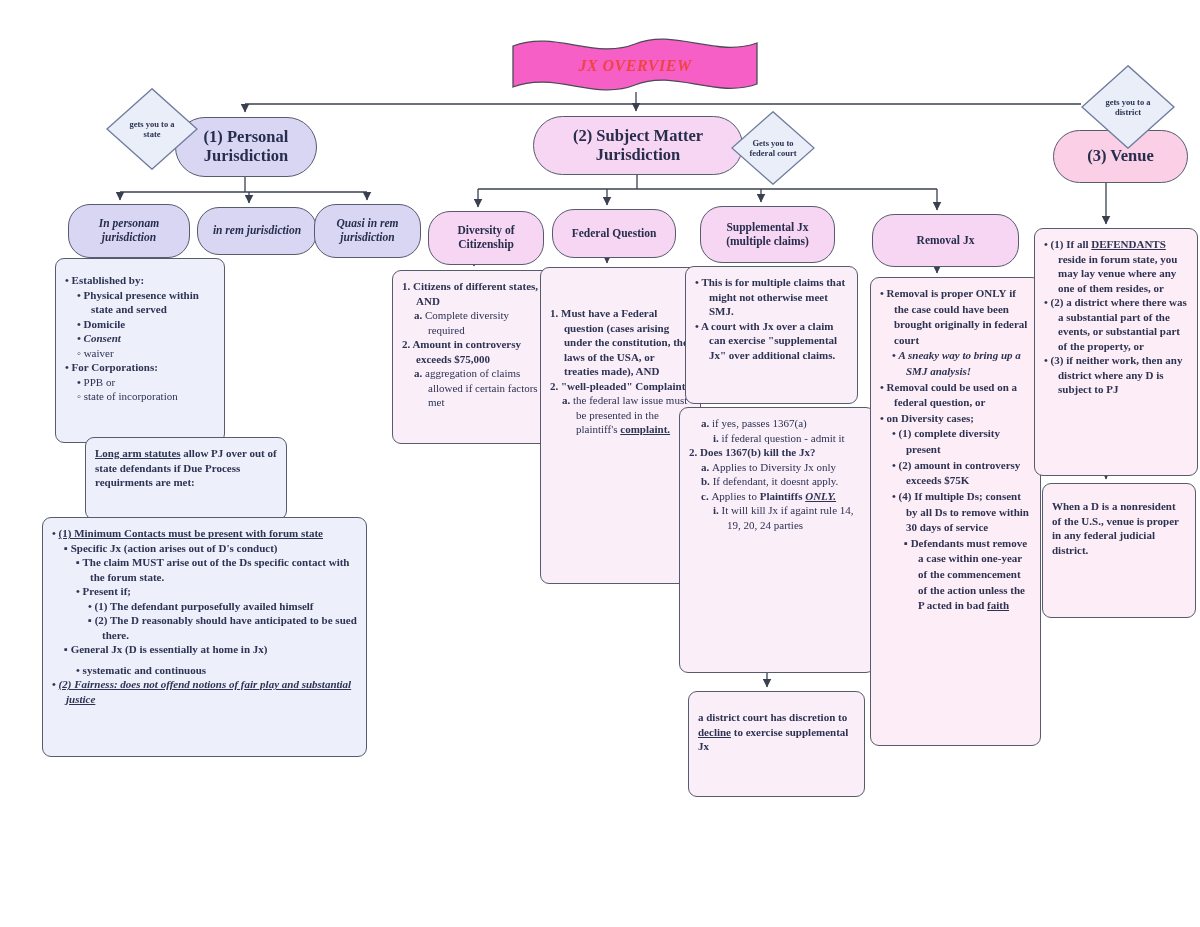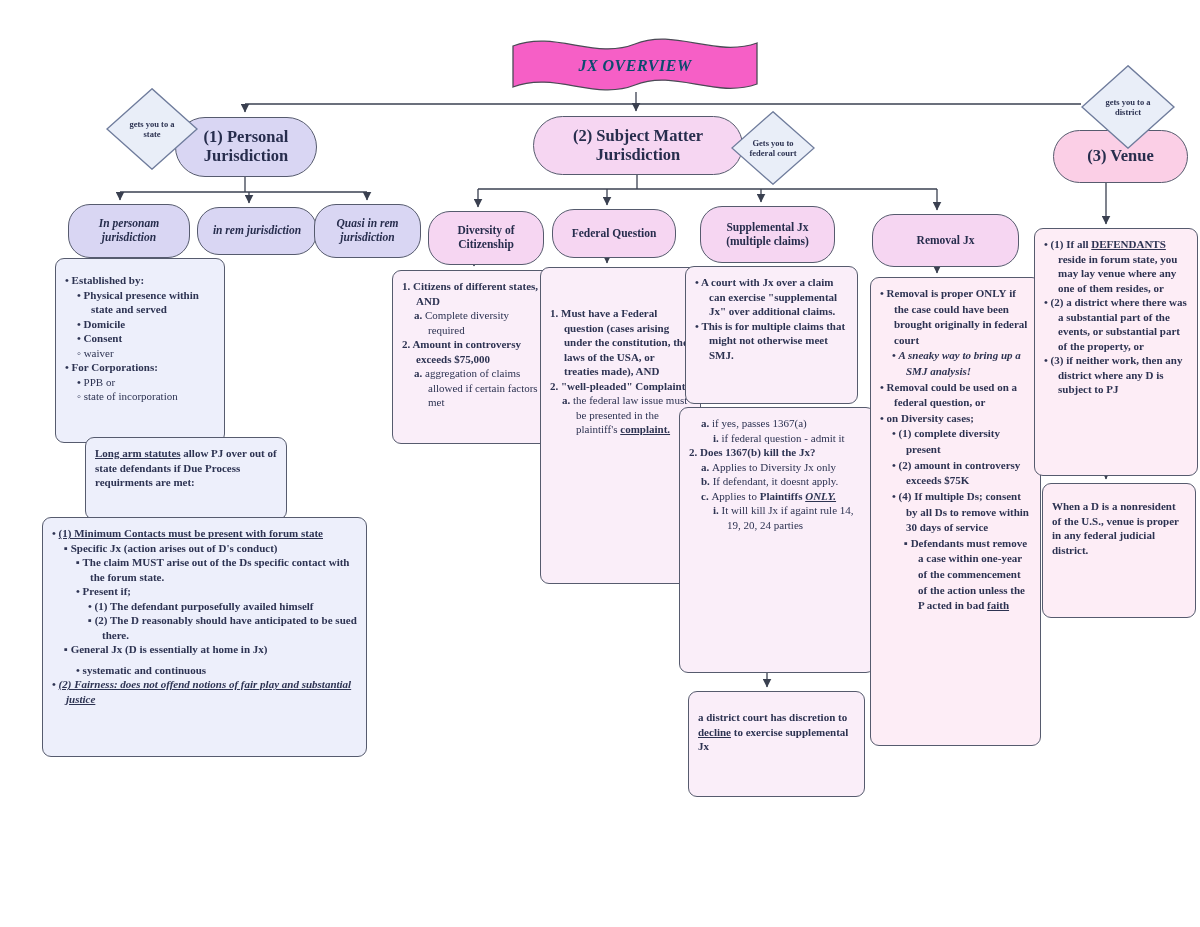--- a/index.html
+++ b/index.html
@@ -9,21 +9,21 @@
   }
   html,body{margin:0;padding:0;}
   body{width:1200px;height:927px;position:relative;background:#ffffff;
        font-family:"Liberation Serif","DejaVu Serif",serif;color:var(--ink);overflow:hidden;}
   svg.connectors{position:absolute;left:0;top:0;z-index:1;}
   svg.connectors path{stroke:var(--line);stroke-width:1.3;fill:none;}
   .banner{position:absolute;left:510px;top:34px;width:250px;height:64px;z-index:3;}
   .banner svg{position:absolute;inset:0;}
   .banner path{fill:var(--banner-pink);stroke:#4a4a55;stroke-width:1.3;}
   .banner .lbl{position:absolute;inset:0;display:flex;align-items:center;justify-content:center;
-       font-weight:700;font-style:italic;font-size:16px;letter-spacing:.5px;color:#0c4a6e;}
+       font-weight:700;font-style:italic;font-size:16px;letter-spacing:.5px;color:#ef4444;}
   .diamond{position:absolute;z-index:4;}
   .diamond svg{position:absolute;inset:0;width:100%;height:100%;}
   .diamond polygon{fill:var(--diamond-blue);stroke:#6f7c9c;stroke-width:1.6;}
   .diamond .lbl{position:absolute;inset:0;display:flex;align-items:center;justify-content:center;
        text-align:center;font-size:8.5px;font-weight:700;line-height:1.2;padding:16px;}
   .node{position:absolute;z-index:3;display:flex;align-items:center;justify-content:center;
        text-align:center;border:1.4px solid var(--border);font-weight:700;color:#272d4d;}
   .node-big{font-size:16.5px;line-height:1.15;border-radius:30px;}
   .node-small{font-size:11.5px;line-height:1.2;border-radius:22px;padding:2px 6px;}
   .lav{background:var(--lavender-node);}
@@ -139,21 +139,21 @@
   <span>Supplemental Jx (multiple claims)</span>
 </div>
 <div class="node node-small pinkA" style="left:872px;top:214px;width:133px;height:47px">
   <span>Removal Jx</span>
 </div>
 
 <div class="box bgl box-estab" style="left:55px;top:258px;width:150px;height:161px">
     <div class="line" style="padding-left: 14px; text-indent: -14px;"><span class="marker">• </span><span>Established by:</span></div>
     <div class="line" style="padding-left: 26px; text-indent: -14px;"><span class="marker">• </span><span>Physical presence within state and served</span></div>
     <div class="line" style="padding-left: 26px; text-indent: -14px;"><span class="marker">• </span><span>Domicile</span></div>
-    <div class="line" style="padding-left: 26px; text-indent: -14px;"><span class="marker">• </span><span>Consent</span></div>
+    <div class="line" style="padding-left: 26px; text-indent: -14px; font-style: italic;"><span class="marker">• </span><span>Consent</span></div>
     <div class="line" style="padding-left: 26px; text-indent: -14px;"><span class="marker">◦ </span><span class="s-n">waiver</span></div>
     <div class="line" style="padding-left: 14px; text-indent: -14px;"><span class="marker">• </span><span>For Corporations:</span></div>
     <div class="line" style="padding-left: 26px; text-indent: -14px;"><span class="marker">• </span><span class="s-n">PPB or</span></div>
     <div class="line" style="padding-left: 26px; text-indent: -14px;"><span class="marker">◦ </span><span class="s-n">state of incorporation</span></div>
   </div>
 <div class="box bgl" style="left:85px;top:437px;width:182px;height:65px">
     <div class="line" style="padding-left: 0px; text-indent: 0px;"><span class="s-u">Long arm statutes</span><span> allow PJ over out of state defendants if Due Process requirments are met:</span></div>
   </div>
 <div class="box bgl" style="left:42px;top:517px;width:305px;height:222px">
     <div class="line" style="padding-left: 14px; text-indent: -14px;"><span class="marker">• </span><span class="s-u">(1) Minimum Contacts must be present with forum state</span></div>
@@ -171,22 +171,22 @@
     <div class="line" style="padding-left: 26px; text-indent: -14px;"><span class="marker">a. </span><span class="s-n">Complete diversity required</span></div>
     <div class="line" style="padding-left: 14px; text-indent: -14px;"><span class="marker">2. </span><span>Amount in controversy exceeds $75,000</span></div>
     <div class="line" style="padding-left: 26px; text-indent: -14px;"><span class="marker">a. </span><span class="s-n">aggregation of claims allowed if certain factors met</span></div>
   </div>
 <div class="box bgp box-fedq" style="left:540px;top:267px;width:141px;height:269px">
     <div class="line" style="padding-left: 14px; text-indent: -14px;"><span class="marker">1. </span><span class="s-b">Must have a Federal question</span><span> (cases arising under the constitution, the laws of the USA, or treaties made), AND</span></div>
     <div class="line" style="padding-left: 14px; text-indent: -14px;"><span class="marker">2. </span><span>"well-pleaded" Complaint</span></div>
     <div class="line" style="padding-left: 26px; text-indent: -14px;"><span class="marker">a. </span><span class="s-n">the federal law issue must be presented in the plaintiff's </span><span class="s-u">complaint.</span></div>
   </div>
 <div class="box bgp" style="left:685px;top:266px;width:153px;height:120px">
+    <div class="line" style="padding-left: 14px; text-indent: -14px;"><span class="marker">• </span><span>This is for </span><span class="s-b">multiple</span><span> claims that might not otherwise meet SMJ.</span></div>
     <div class="line" style="padding-left: 14px; text-indent: -14px;"><span class="marker">• </span><span>A court with Jx over a claim can exercise "supplemental Jx" over additional claims.</span></div>
-    <div class="line" style="padding-left: 14px; text-indent: -14px;"><span class="marker">• </span><span>This is for </span><span class="s-b">multiple</span><span> claims that might not otherwise meet SMJ.</span></div>
   </div>
 <div class="box bgp" style="left:679px;top:407px;width:176px;height:248px">
     <div class="line" style="padding-left: 26px; text-indent: -14px;"><span class="marker">a. </span><span class="s-n">if yes, passes 1367(a)</span></div>
     <div class="line" style="padding-left: 38px; text-indent: -14px;"><span class="marker">i. </span><span class="s-n">if federal question - admit it</span></div>
     <div class="line" style="padding-left: 14px; text-indent: -14px;"><span class="marker">2. </span><span>Does 1367(b) kill the Jx?</span></div>
     <div class="line" style="padding-left: 26px; text-indent: -14px;"><span class="marker">a. </span><span class="s-n">Applies to Diversity Jx only</span></div>
     <div class="line" style="padding-left: 26px; text-indent: -14px;"><span class="marker">b. </span><span class="s-n">If defendant, it doesnt apply.</span></div>
     <div class="line" style="padding-left: 26px; text-indent: -14px;"><span class="marker">c. </span><span class="s-n">Applies to </span><span class="s-b">Plaintiffs</span><span> </span><span class="s-u s-i">ONLY.</span></div>
     <div class="line" style="padding-left: 38px; text-indent: -14px;"><span class="marker">i. </span><span class="s-n">It will kill Jx if againt rule 14, 19, 20, 24 parties</span></div>
   </div>

